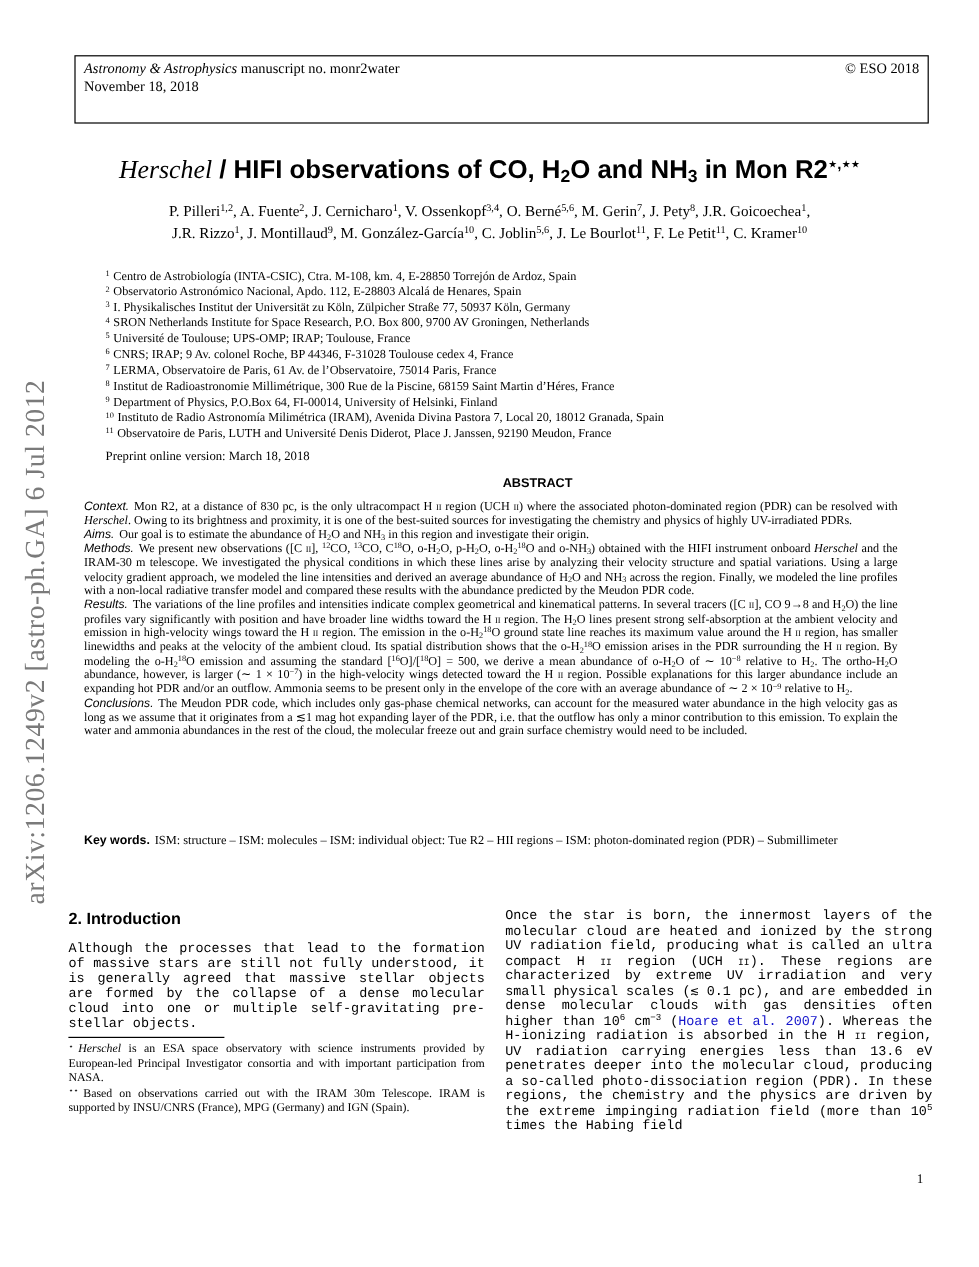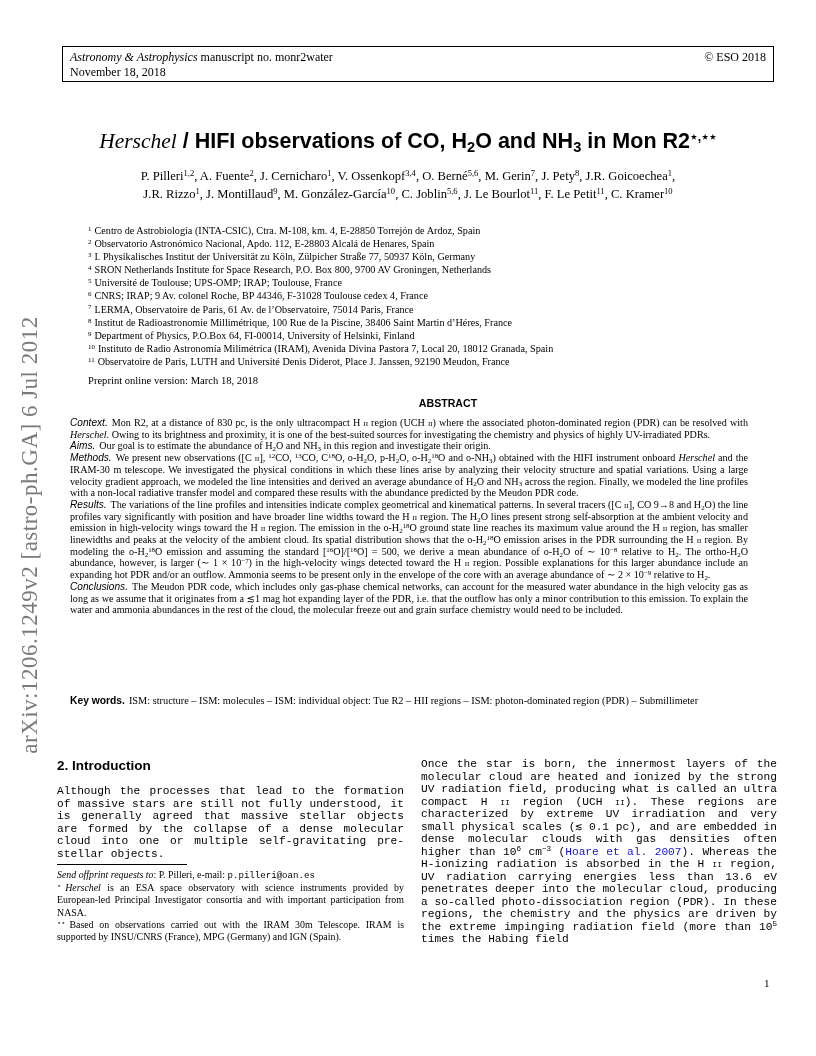--- a/index.html
+++ b/index.html
@@ -23,21 +23,21 @@
   .arxiv-stamp {
     position:absolute; left:30px; top:535px;
     transform:translate(-50%,-50%) rotate(-90deg);
     white-space:nowrap; color:var(--stamp,#7a7a7a);
     font-size:23px; letter-spacing:0.5px;
   }
 
   
   .header-box {
     position:absolute; left:62px; top:46px; width:696px;
-    border:1.2px solid #000; padding:3px 7px 1px 7px;
+    border:1.2px solid #000; padding:3px 7px 22px 7px;
     font-size:12px; line-height:15px;
   }
   .header-line1 { display:flex; justify-content:space-between; }
   .journal { font-style:italic; }
 
   .title {
     position:absolute; left:0; top:129px; width:100%;
     text-align:center; font-family:"Liberation Sans", sans-serif;
     font-weight:bold; font-size:21.5px;
   }
@@ -119,21 +119,21 @@
   </div>
 
   <ol class="affiliations">
     <li><sup>1</sup><span>Centro de Astrobiología (INTA-CSIC), Ctra. M-108, km. 4, E-28850 Torrejón de Ardoz, Spain</span></li>
     <li><sup>2</sup><span>Observatorio Astronómico Nacional, Apdo. 112, E-28803 Alcalá de Henares, Spain</span></li>
     <li><sup>3</sup><span>I. Physikalisches Institut der Universität zu Köln, Zülpicher Straße 77, 50937 Köln, Germany</span></li>
     <li><sup>4</sup><span>SRON Netherlands Institute for Space Research, P.O. Box 800, 9700 AV Groningen, Netherlands</span></li>
     <li><sup>5</sup><span>Université de Toulouse; UPS-OMP; IRAP; Toulouse, France</span></li>
     <li><sup>6</sup><span>CNRS; IRAP; 9 Av. colonel Roche, BP 44346, F-31028 Toulouse cedex 4, France</span></li>
     <li><sup>7</sup><span>LERMA, Observatoire de Paris, 61 Av. de l’Observatoire, 75014 Paris, France</span></li>
-    <li><sup>8</sup><span>Institut de Radioastronomie Millimétrique, 100 Rue de la Piscine, 38406 Saint Martin d’Héres, France</span></li>
+    <li><sup>8</sup><span>Institut de Radioastronomie Millimétrique, 300 Rue de la Piscine, 68159 Saint Martin d’Héres, France</span></li>
     <li><sup>9</sup><span>Department of Physics, P.O.Box 64, FI-00014, University of Helsinki, Finland</span></li>
     <li><sup>10</sup><span>Instituto de Radio Astronomía Milimétrica (IRAM), Avenida Divina Pastora 7, Local 20, 18012 Granada, Spain</span></li>
     <li><sup>11</sup><span>Observatoire de Paris, LUTH and Université Denis Diderot, Place J. Janssen, 92190 Meudon, France</span></li>
   </ol>
 
   <div class="preprint">Preprint online version: March 18, 2018</div>
 
   <div class="abstract-heading">ABSTRACT</div>
 
   <div class="abstract-body">
@@ -152,20 +152,19 @@
     <h1 class="section-heading">2. Introduction</h1>
     <p class="body-par">Although the processes that lead to the formation of massive stars are still not fully understood, it is generally agreed that massive stellar objects are formed by the collapse of a dense molecular cloud into one or multiple self-gravitating pre-stellar objects.</p>
   </div>
 
   <div class="col-right">
     <p class="body-par">Once the star is born, the innermost layers of the molecular cloud are heated and ionized by the strong UV radiation field, producing what is called an ultra compact H <span class="sc">ii</span> region (UCH <span class="sc">ii</span>). These regions are characterized by extreme UV irradiation and very small physical scales (≲ 0.1 pc), and are embedded in dense molecular clouds with gas densities often higher than 10<sup>6</sup> cm<sup>−3</sup> (<span class="cite">Hoare et al. 2007</span>). Whereas the H-ionizing radiation is absorbed in the H <span class="sc">ii</span> region, UV radiation carrying energies less than 13.6 eV penetrates deeper into the molecular cloud, producing a so-called photo-dissociation region (PDR). In these regions, the chemistry and the physics are driven by the extreme impinging radiation field (more than 10<sup>5</sup> times the Habing field</p>
   </div>
 
   <div class="footnotes">
     <div class="footnote-rule"></div>
-    <p class="fn"><span class="it">Send offprint requests to</span><span>: P. Pilleri, e-mail: </span><span class="tt">p.pilleri@oan.es</span></p>
     <p class="fn"><sup class="marker">⋆</sup><span><i>Herschel</i> is an ESA space observatory with science instruments provided by European-led Principal Investigator consortia and with important participation from NASA.</span></p>
     <p class="fn"><sup class="marker">⋆⋆</sup><span>Based on observations carried out with the IRAM 30m Telescope. IRAM is supported by INSU/CNRS (France), MPG (Germany) and IGN (Spain).</span></p>
   </div>
 
   <div class="page-number">1</div>
 
 </div>
 
 </body></html>

